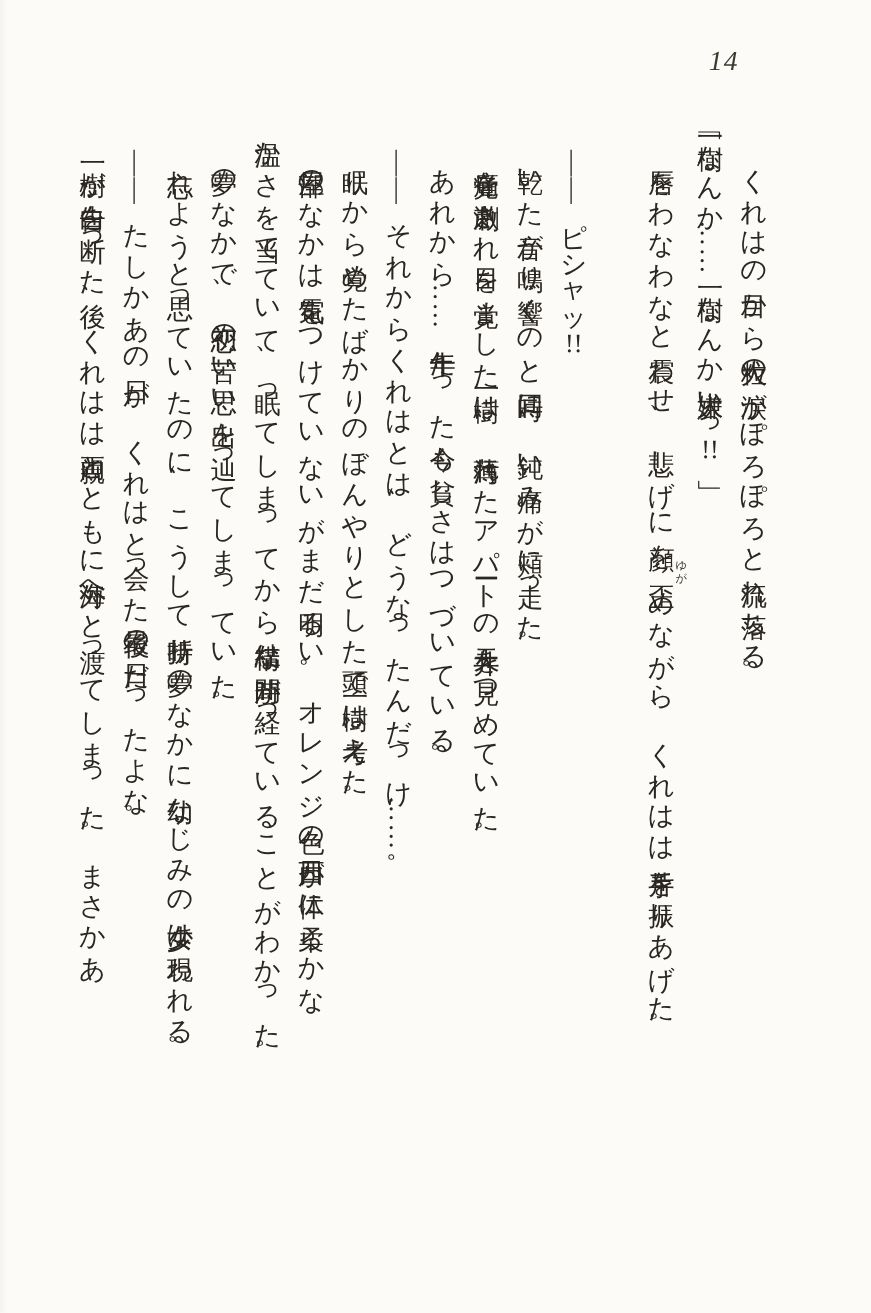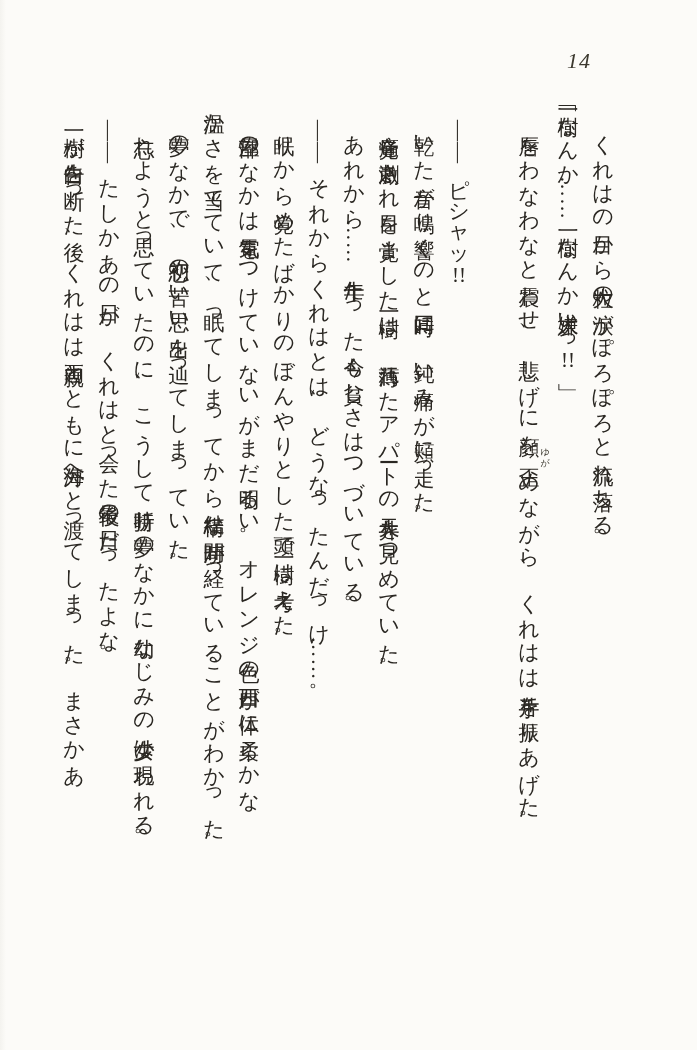--- a/index.html
+++ b/index.html
@@ -14,21 +14,21 @@
     background: #fcfbf8;
     font-family: "Liberation Serif", "DejaVu Serif", serif;
   }
   .page {
     position: absolute;
     inset: 0;
     background: linear-gradient(90deg, #f4f3ef 0px, #fcfbf8 6px, #fcfbf8 100%);
   }
   .page-number {
     position: absolute;
-    top: 48px;
+    top: 36px;
     left: 567px;
     font-size: 22px;
     font-style: italic;
     color: #3c392f;
     letter-spacing: 1px;
   }
   .text-area {
     position: absolute;
     top: 98px;
     left: 58px;

